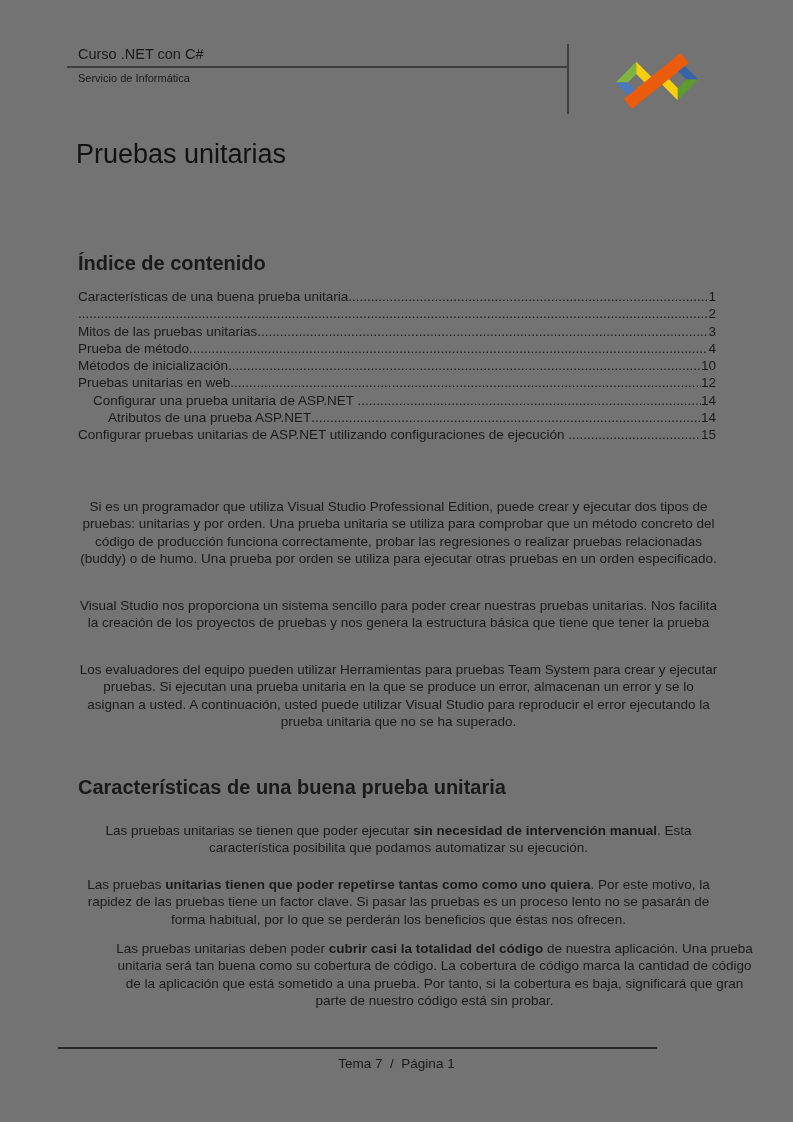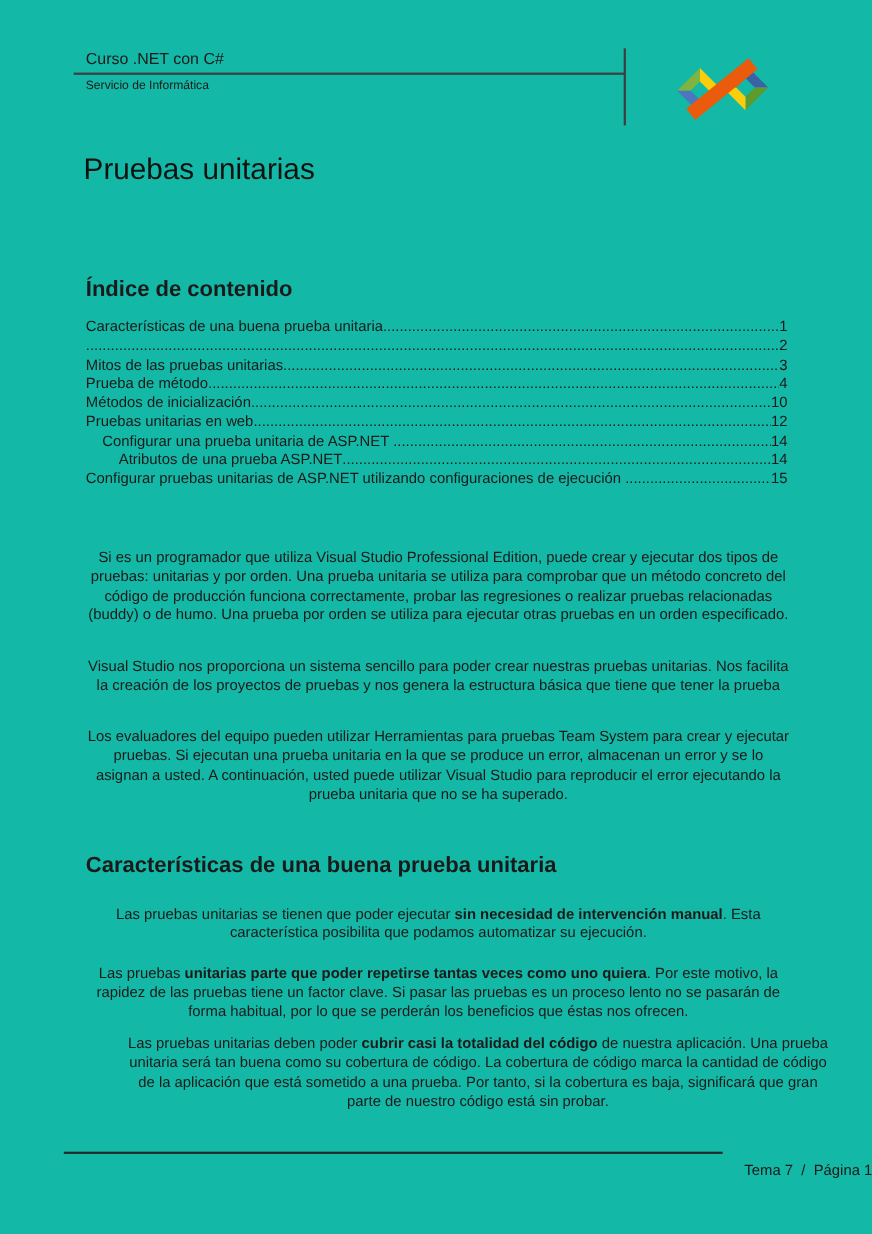--- a/index.html
+++ b/index.html
@@ -1,18 +1,18 @@
 <!DOCTYPE html>
 <html><head>
 <meta charset="utf-8">
 <style>
   * { margin:0; padding:0; box-sizing:border-box; }
   html,body { background:#ffffff; }
   .page {
-    position:relative; width:793px; height:1122px; background:#14b8a6;
+    position:relative; width:793px; height:1122px; background:#737373;
     font-family:"Liberation Sans","DejaVu Sans",sans-serif; color:#1a1a1a;
     overflow:hidden; margin:0 auto;
   }
   .abs { position:absolute; }
 
   
   .hdr-course { left:78px; top:46px; font-size:14.5px; }
   .hdr-rule   { left:67px; top:66px; width:501px; height:0; border-top:2px solid #3e3e3e; }
   .hdr-sub    { left:78px; top:72px; font-size:11px; }
   .hdr-vline  { left:567px; top:44px; width:0; height:70px; border-left:2px solid #3e3e3e; }
@@ -35,21 +35,21 @@
   .ind2 .toc-label { padding-left:30px; }
 
   
   .para { left:78px; width:641px; font-size:13.5px; line-height:17.3px; text-align:center; }
   .p1 { top:498px; } .p2 { top:597px; } .p3 { top:661px; }
   .p4 { top:822px; } .p5 { top:876px; } .p6 { top:940px;margin-left:36px; }
   .para b { font-weight:bold; }
 
   
   .footer-rule { left:58px; top:1047px; width:599px; height:0; border-top:2px solid #282828; }
-  .footer-text { left:0; top:1056px; width:793px; text-align:right; font-size:13.5px; white-space:pre; }
+  .footer-text { left:0; top:1056px; width:793px; text-align:center; font-size:13.5px; white-space:pre; }
 </style>
 </head>
 <body>
 
 <div class="page">
 
   <div class="abs hdr-course">Curso .NET con C#</div>
   <div class="abs hdr-rule"></div>
   <div class="abs hdr-sub">Servicio de Informática</div>
   <div class="abs hdr-vline"></div>
@@ -125,19 +125,19 @@
         <span class="toc-page">15</span>
     </div>
   </div>
 
   <p class="abs para p1">Si es un programador que utiliza Visual Studio Professional Edition, puede crear y ejecutar dos tipos de pruebas: unitarias y por orden. Una prueba unitaria se utiliza para comprobar que un método concreto del código de producción funciona correctamente, probar las regresiones o realizar pruebas relacionadas (buddy) o de humo. Una prueba por orden se utiliza para ejecutar otras pruebas en un orden especificado.</p>
   <p class="abs para p2">Visual Studio nos proporciona un sistema sencillo para poder crear nuestras pruebas unitarias. Nos facilita la creación de los proyectos de pruebas y nos genera la estructura básica que tiene que tener la prueba</p>
   <p class="abs para p3">Los evaluadores del equipo pueden utilizar Herramientas para pruebas Team System para crear y ejecutar pruebas. Si ejecutan una prueba unitaria en la que se produce un error, almacenan un error y se lo asignan a usted. A continuación, usted puede utilizar Visual Studio para reproducir el error ejecutando la prueba unitaria que no se ha superado.</p>
 
   <h2 class="abs section-heading">Características de una buena prueba unitaria</h2>
   <p class="abs para p4"><span>Las pruebas unitarias se tienen que poder ejecutar </span><b>sin necesidad de intervención manual</b><span>. Esta característica posibilita que podamos automatizar su ejecución.</span></p>
-  <p class="abs para p5"><span>Las pruebas </span><b>unitarias parte que poder repetirse tantas veces como uno quiera</b><span>. Por este motivo, la rapidez de las pruebas tiene un factor clave. Si pasar las pruebas es un proceso lento no se pasarán de forma habitual, por lo que se perderán los beneficios que éstas nos ofrecen.</span></p>
+  <p class="abs para p5"><span>Las pruebas </span><b>unitarias tienen que poder repetirse tantas como como uno quiera</b><span>. Por este motivo, la rapidez de las pruebas tiene un factor clave. Si pasar las pruebas es un proceso lento no se pasarán de forma habitual, por lo que se perderán los beneficios que éstas nos ofrecen.</span></p>
   <p class="abs para p6"><span>Las pruebas unitarias deben poder </span><b>cubrir casi la totalidad del código</b><span> de nuestra aplicación. Una prueba unitaria será tan buena como su cobertura de código. La cobertura de código marca la cantidad de código de la aplicación que está sometido a una prueba. Por tanto, si la cobertura es baja, significará que gran parte de nuestro código está sin probar.</span></p>
 
   <div class="abs footer-rule"></div>
   <div class="abs footer-text">Tema 7  /  Página 1</div>
 
 </div>
 
 </body></html>

